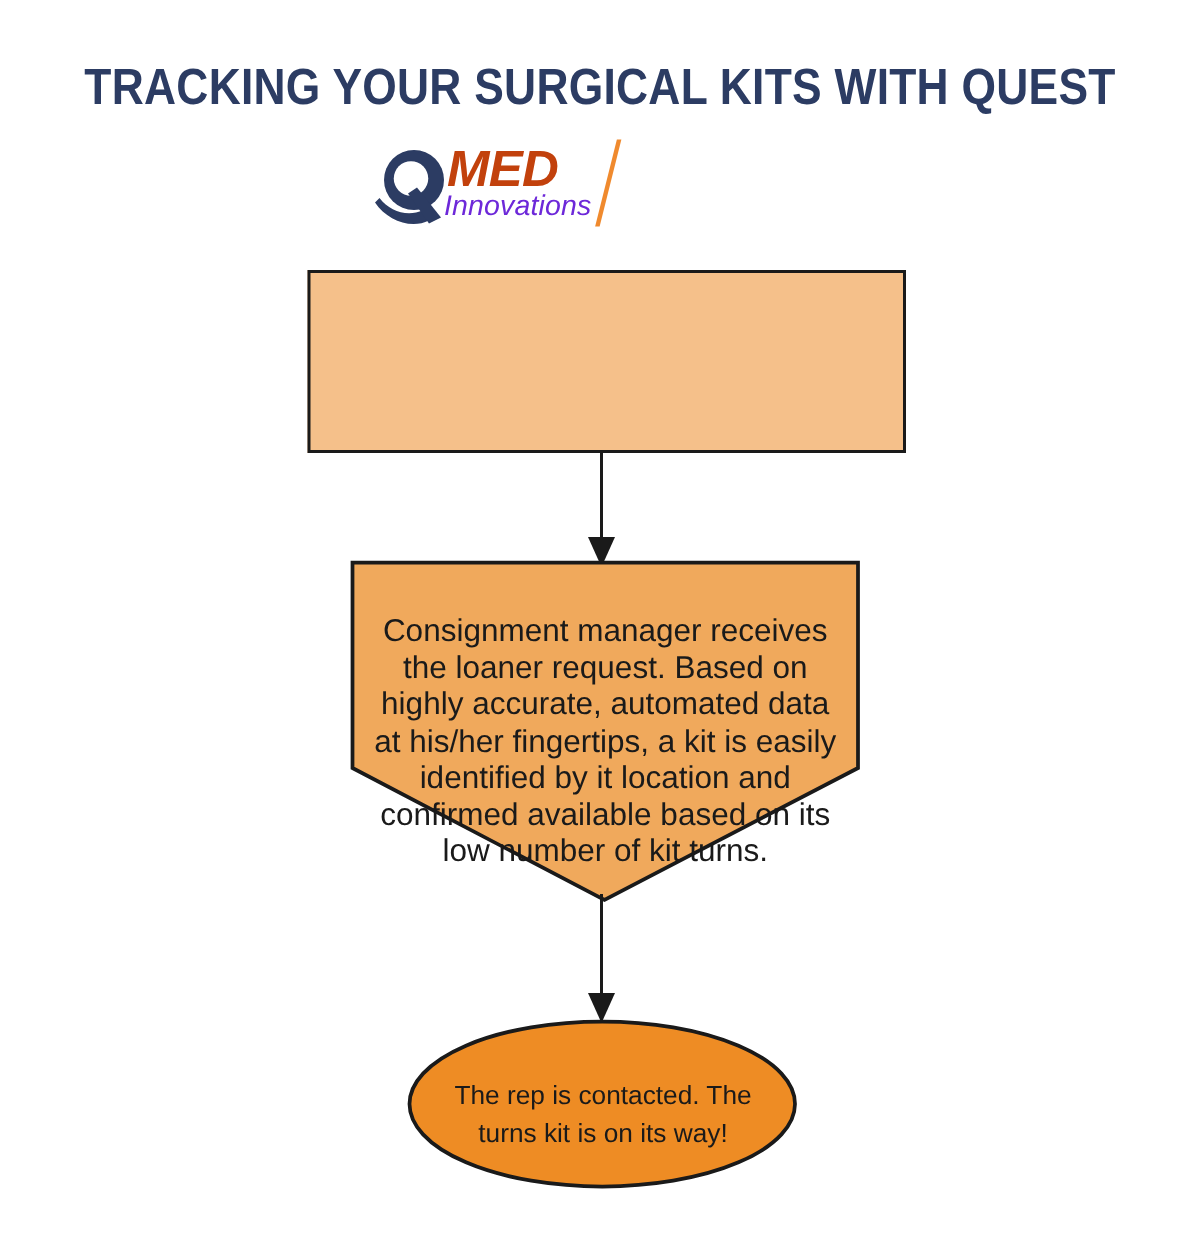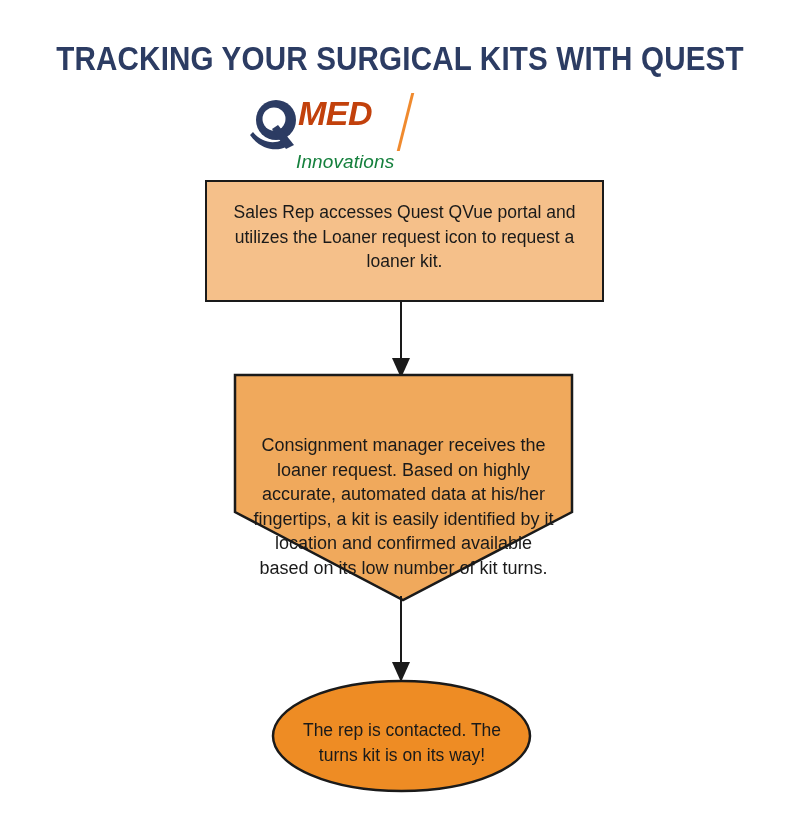--- a/index.html
+++ b/index.html
@@ -71,27 +71,26 @@
     font-weight: bold;
     font-style: italic;
     letter-spacing: -0.5px;
     line-height: 34px;
   }
 
   #logo-wordmark-innovations {
     position: absolute;
     left: 56px;
     top: 35px;
-    color: #15803d;
+    color: #6d28d9;
     font-family: "Liberation Sans", sans-serif;
     font-size: 19px;
     font-style: italic;
     letter-spacing: 0.1px;
     line-height: 20px;
-    margin-top: 24px;
   }
 
   #logo-divider {
     position: absolute;
     left: 164px;
     top: 0px;
     width: 3px;
     height: 58px;
     background: #f08a2e;
     transform: skewX(-14deg);
@@ -143,23 +142,22 @@
     left: 233px;
     top: 373px;
     width: 341px;
     height: 229px;
   }
 
   #node-pentagon-text {
     left: 248px;
     top: 409px;
     width: 311px;
-    font-size: 18px;
+    font-size: 21px;
     line-height: 24.5px;
-    margin-top: 24px;
   }
 
   #node-ellipse {
     position: absolute;
     left: 271px;
     top: 679px;
     width: 261px;
     height: 114px;
   }
 
@@ -207,21 +205,20 @@
 
     <div id="logo-wordmark-med">MED</div>
 
     <div id="logo-wordmark-innovations">Innovations</div>
 
     <div id="logo-divider"></div>
 
   </div>
 
   <div id="node-box-1"></div>
-  <div id="node-box-1-text" class="flow-shape-text">Sales Rep accesses Quest QVue portal and utilizes the Loaner request icon to request a loaner kit.</div>
 
   <svg id="connector-1" viewBox="0 0 34 80">
     <line x1="17" y1="0" x2="17" y2="62" stroke="#1a1a1a" stroke-width="2"></line>
     <polygon points="17,78 8,58 26,58" fill="#1a1a1a"></polygon>
   </svg>
 
   <svg id="node-pentagon" viewBox="0 0 341 229">
     <polygon points="2,2 339,2 339,139 170,227 2,139" fill="#f0a95c" stroke="#1a1a1a" stroke-width="2.5" stroke-linejoin="miter"></polygon>
   </svg>
   <div id="node-pentagon-text" class="flow-shape-text">Consignment manager receives the loaner request. Based on highly accurate, automated data at his/her fingertips, a kit is easily identified by it location and confirmed available based on its low number of kit turns.</div>

